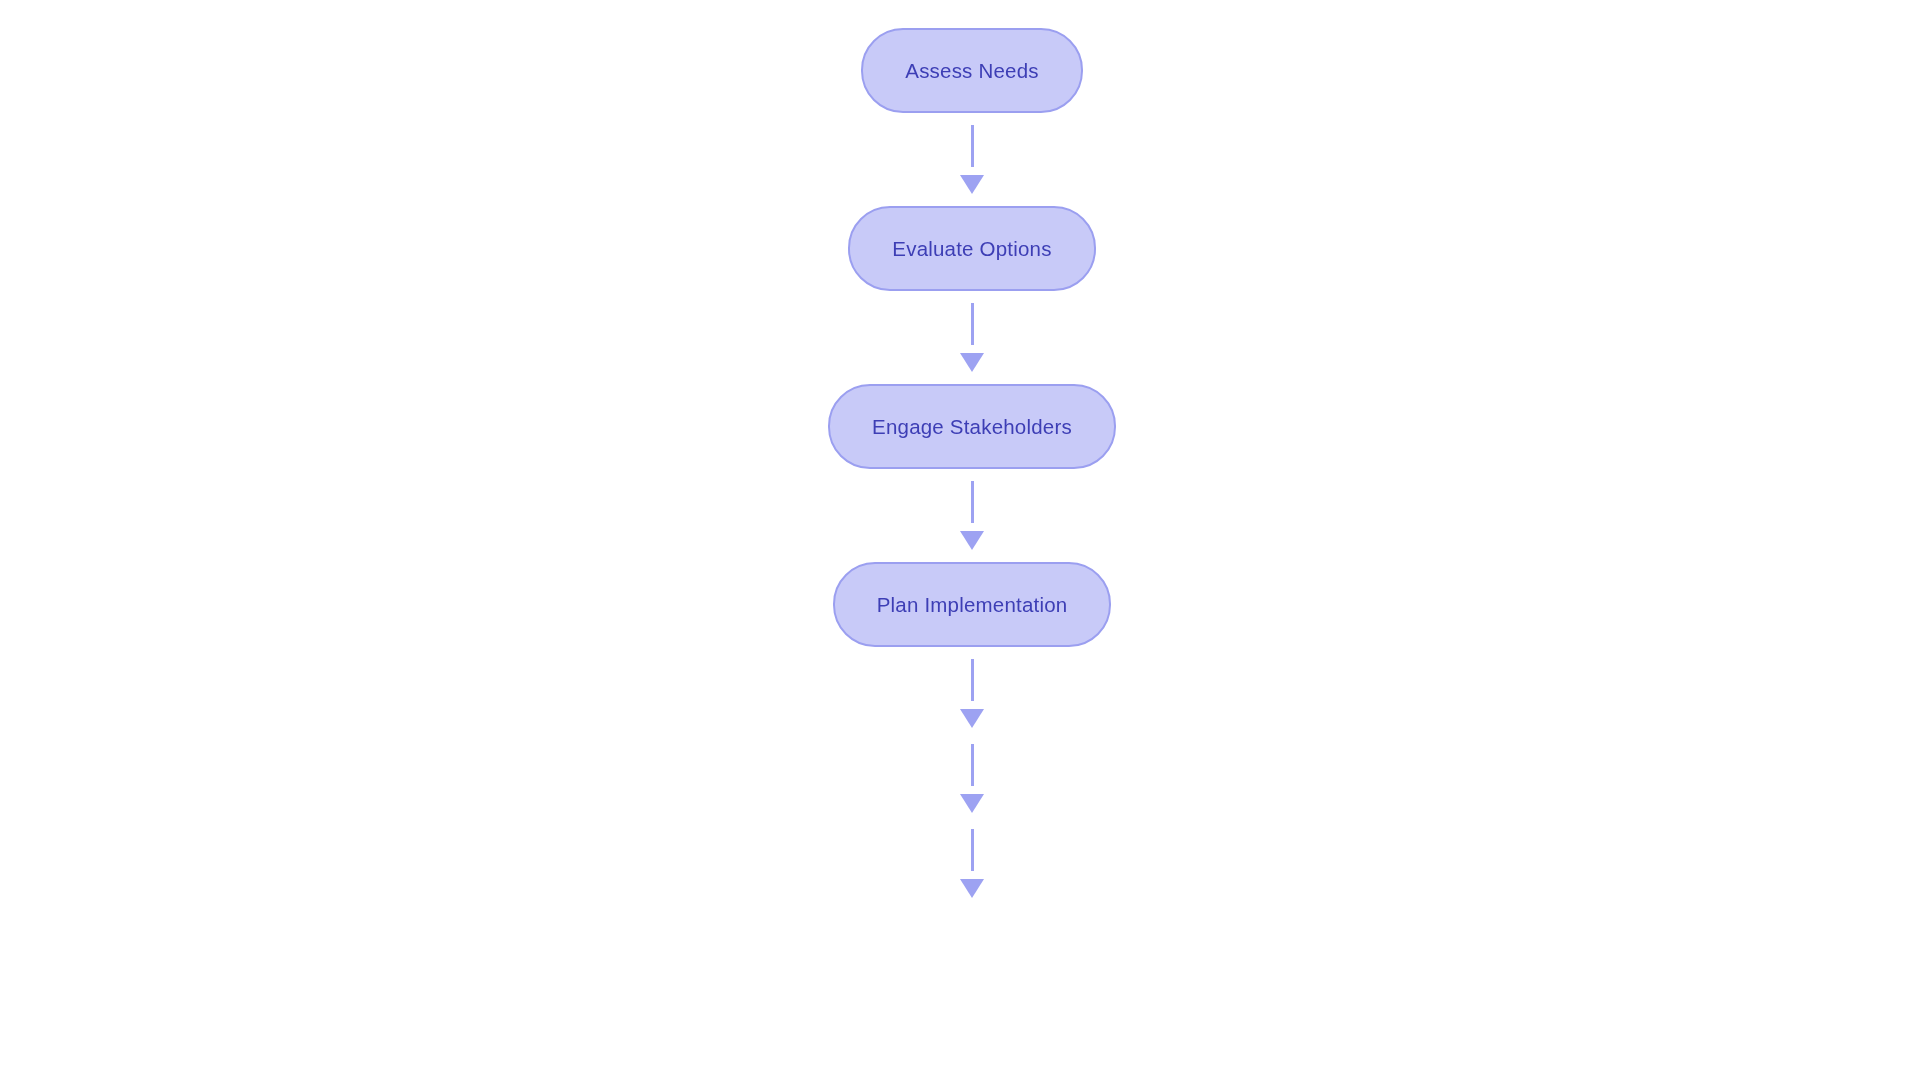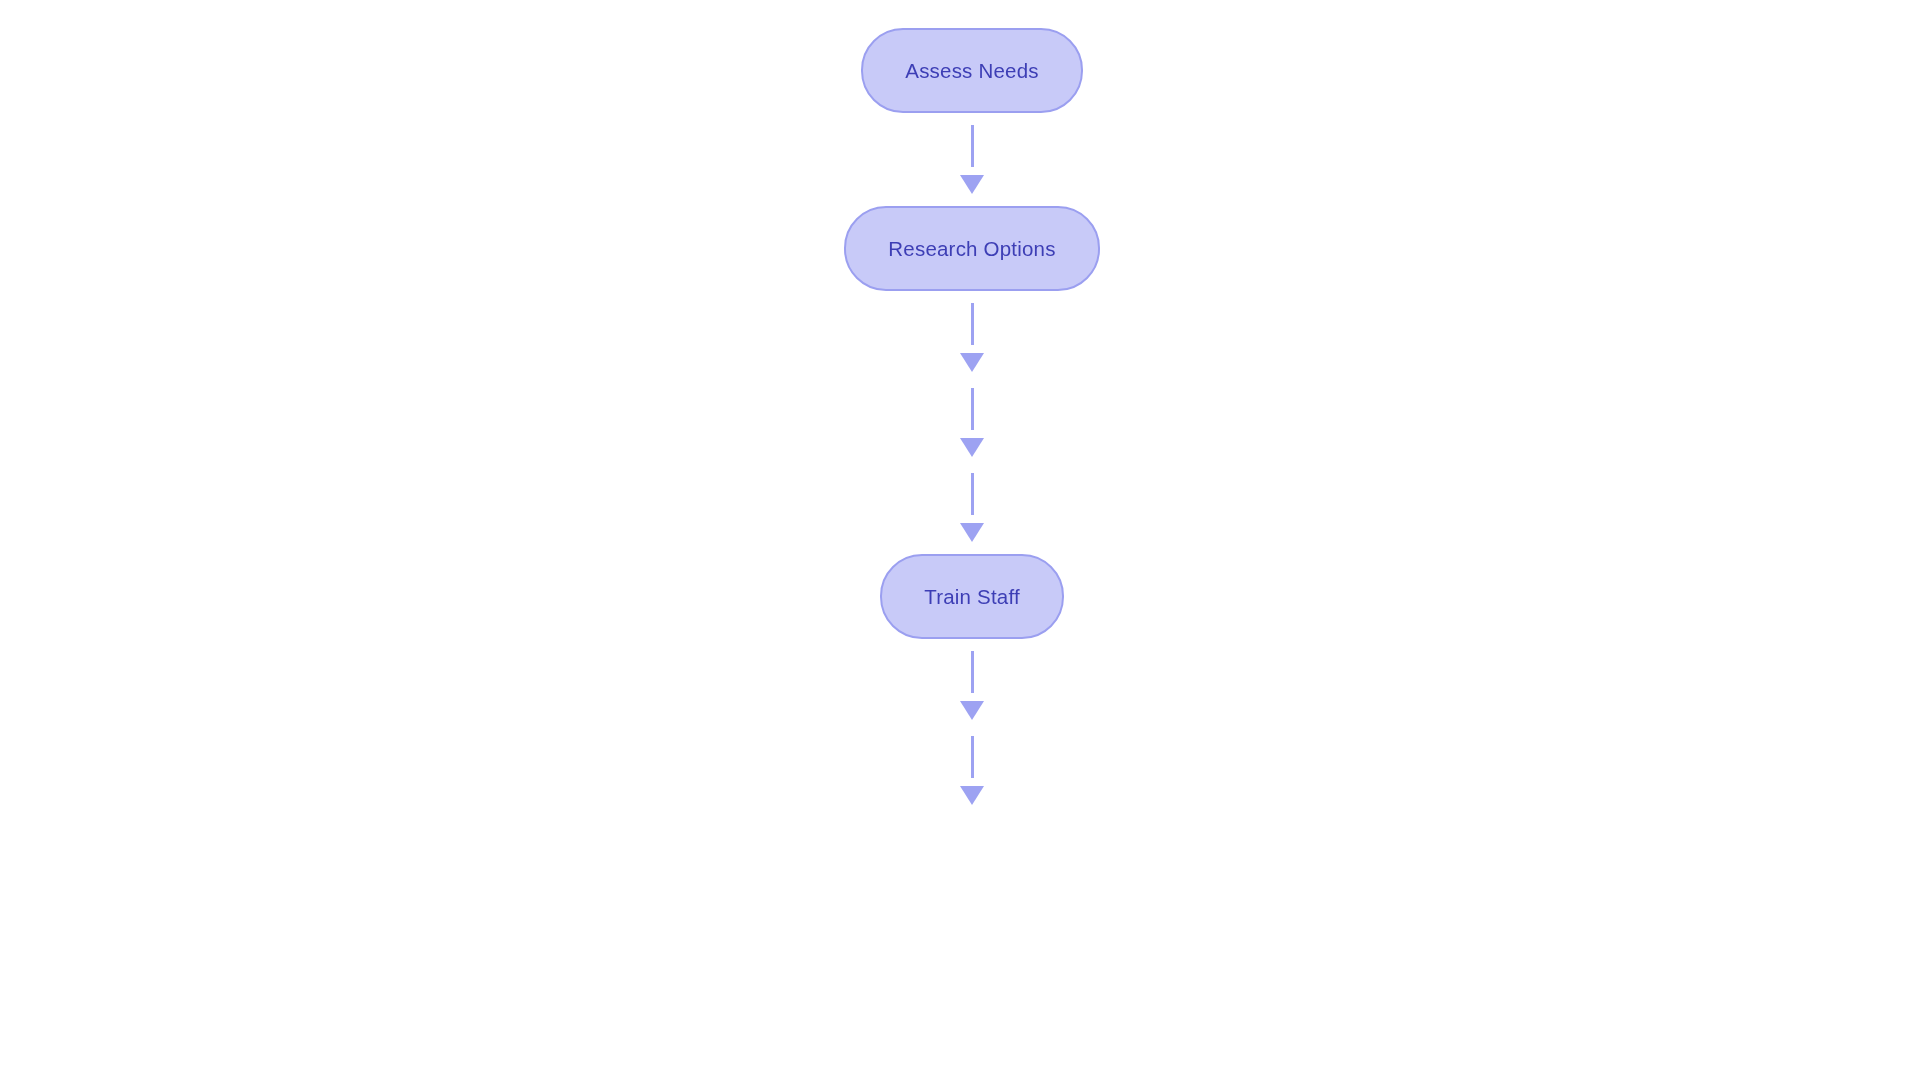--- a/index.html
+++ b/index.html
@@ -70,38 +70,41 @@
 
 <div class="canvas">
     <div class="flow-node">
       <span class="node-label">Assess Needs</span>
     </div>
     <div class="flow-arrow">
       <div class="arrow-line"></div>
       <div class="arrow-head"></div>
     </div>
     <div class="flow-node">
-      <span class="node-label">Research Options</span>
+      <span class="node-label">Evaluate Options</span>
+    </div>
+    <div class="flow-arrow">
+      <div class="arrow-line"></div>
+      <div class="arrow-head"></div>
+    </div>
+    <div class="flow-node">
+      <span class="node-label">Engage Stakeholders</span>
+    </div>
+    <div class="flow-arrow">
+      <div class="arrow-line"></div>
+      <div class="arrow-head"></div>
+    </div>
+    <div class="flow-node">
+      <span class="node-label">Plan Implementation</span>
     </div>
     <div class="flow-arrow">
       <div class="arrow-line"></div>
       <div class="arrow-head"></div>
     </div>
     <div class="flow-arrow">
       <div class="arrow-line"></div>
       <div class="arrow-head"></div>
     </div>
     <div class="flow-arrow">
       <div class="arrow-line"></div>
       <div class="arrow-head"></div>
     </div>
-    <div class="flow-node">
-      <span class="node-label">Train Staff</span>
-    </div>
-    <div class="flow-arrow">
-      <div class="arrow-line"></div>
-      <div class="arrow-head"></div>
-    </div>
-    <div class="flow-arrow">
-      <div class="arrow-line"></div>
-      <div class="arrow-head"></div>
-    </div>
   </div>
 
 </body></html>

